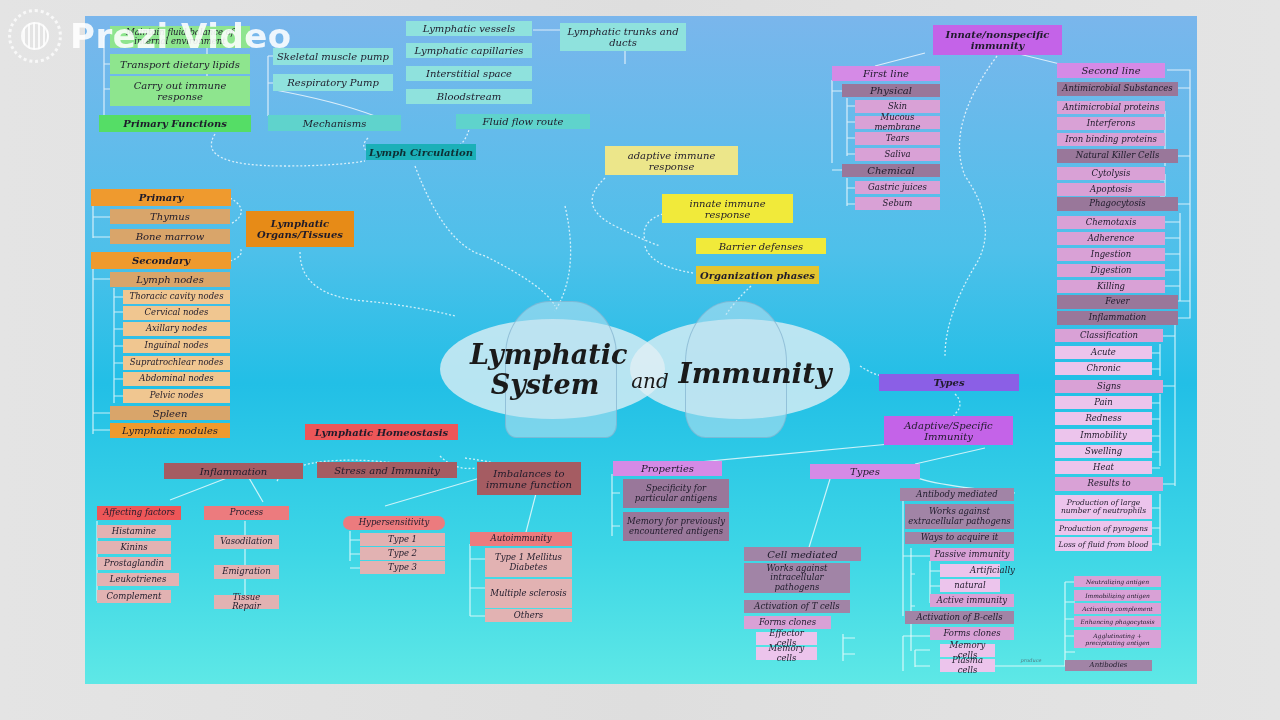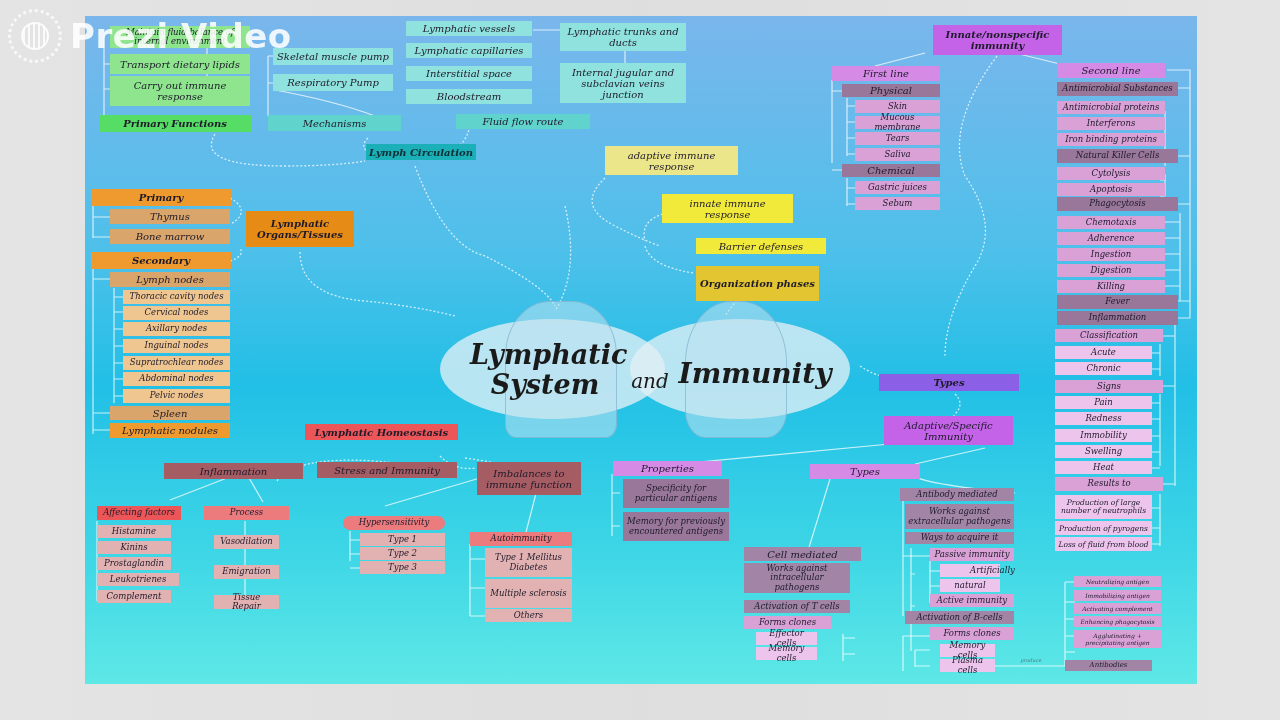--- a/index.html
+++ b/index.html
@@ -129,21 +129,20 @@
 
   <div class="box t1" style="left:188px;top:32px;width:120px;height:17px;">Skeletal muscle pump</div>
   <div class="box t1" style="left:188px;top:58px;width:120px;height:17px;">Respiratory Pump</div>
   <div class="box t2" style="left:183px;top:99px;width:133px;height:16px;">Mechanisms</div>
 
   <div class="box t1" style="left:321px;top:5px;width:126px;height:15px;">Lymphatic vessels</div>
   <div class="box t1" style="left:321px;top:27px;width:126px;height:15px;">Lymphatic capillaries</div>
   <div class="box t1" style="left:321px;top:50px;width:126px;height:15px;">Interstitial space</div>
   <div class="box t1" style="left:321px;top:73px;width:126px;height:15px;">Bloodstream</div>
   <div class="box t1" style="left:475px;top:7px;width:126px;height:28px;">Lymphatic trunks and ducts</div>
-  <div class="box t1" style="left:475px;top:47px;width:126px;height:40px;">Internal jugular and subclavian veins junction</div>
   <div class="box t2" style="left:371px;top:98px;width:134px;height:15px;">Fluid flow route</div>
 
   <div class="box t3 bold" style="left:281px;top:128px;width:110px;height:16px;">Lymph Circulation</div>
 
   <div class="box o1 bold" style="left:6px;top:173px;width:140px;height:17px;">Primary</div>
   <div class="box o2" style="left:25px;top:193px;width:120px;height:15px;">Thymus</div>
   <div class="box o2" style="left:25px;top:213px;width:120px;height:15px;">Bone marrow</div>
   <div class="box o4 bold" style="left:161px;top:195px;width:108px;height:36px;">Lymphatic Organs/Tissues</div>
   <div class="box o1 bold" style="left:6px;top:236px;width:140px;height:17px;">Secondary</div>
   <div class="box o2" style="left:25px;top:256px;width:120px;height:15px;">Lymph nodes</div>
@@ -153,21 +152,21 @@
   <div class="box o3 sm" style="left:38px;top:323px;width:107px;height:14px;">Inguinal nodes</div>
   <div class="box o3 sm" style="left:38px;top:340px;width:107px;height:14px;">Supratrochlear nodes</div>
   <div class="box o3 sm" style="left:38px;top:356px;width:107px;height:14px;">Abdominal nodes</div>
   <div class="box o3 sm" style="left:38px;top:373px;width:107px;height:14px;">Pelvic nodes</div>
   <div class="box o2" style="left:25px;top:390px;width:120px;height:14px;">Spleen</div>
   <div class="box o1" style="left:25px;top:407px;width:120px;height:15px;">Lymphatic nodules</div>
 
   <div class="box y1" style="left:520px;top:130px;width:133px;height:29px;">adaptive immune response</div>
   <div class="box y2" style="left:577px;top:178px;width:131px;height:29px;">innate immune response</div>
   <div class="box y2" style="left:611px;top:222px;width:130px;height:16px;">Barrier defenses</div>
-  <div class="box y3 bold" style="left:611px;top:250px;width:123px;height:35px;">Organization phases</div>
+  <div class="box y3 bold" style="left:611px;top:250px;width:123px;height:18px;">Organization phases</div>
 
   <div class="box p1 bold" style="left:848px;top:9px;width:129px;height:30px;">Innate/nonspecific immunity</div>
   <div class="box p2" style="left:747px;top:50px;width:108px;height:15px;">First line</div>
   <div class="box p3" style="left:757px;top:68px;width:98px;height:13px;">Physical</div>
   <div class="box p4 sm" style="left:770px;top:84px;width:85px;height:13px;">Skin</div>
   <div class="box p4 sm" style="left:770px;top:100px;width:85px;height:13px;">Mucous membrane</div>
   <div class="box p4 sm" style="left:770px;top:116px;width:85px;height:13px;">Tears</div>
   <div class="box p4 sm" style="left:770px;top:132px;width:85px;height:13px;">Saliva</div>
   <div class="box p3" style="left:757px;top:148px;width:98px;height:13px;">Chemical</div>
   <div class="box p4 sm" style="left:770px;top:165px;width:85px;height:13px;">Gastric juices</div>

